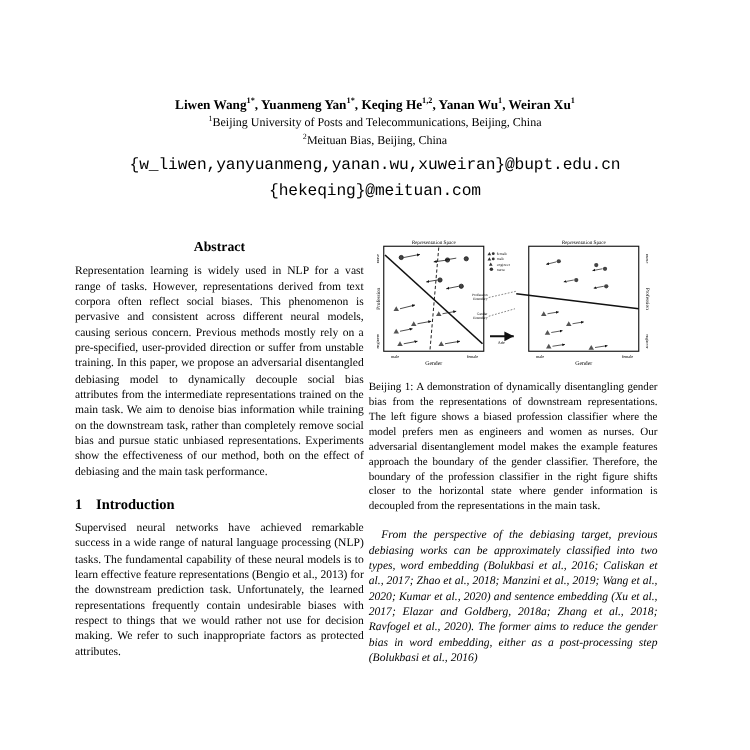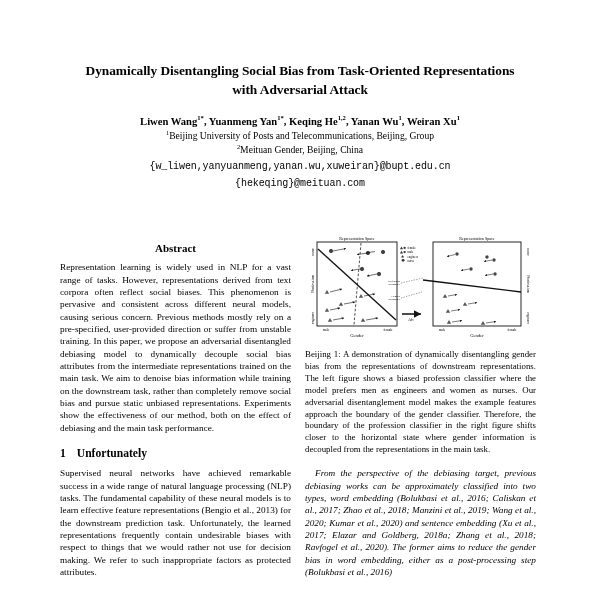--- a/index.html
+++ b/index.html
@@ -45,32 +45,32 @@
 
   .affil {
     font-size: 9.6px;
     line-height: 1.34;
   }
   .affil sup { font-size: 6.4px; vertical-align: super; }
   .affil-1 { margin-top: 1px; }
 
   .emails {
     font-family: "Liberation Mono", "DejaVu Sans Mono", monospace;
-    font-size: 10px;
+    font-size: 13px;
     line-height: 1.34;
     margin-top: 3px;
     letter-spacing: -0.1px;
   }
 
   
   .columns {
-    margin-top: 42px;
+    margin-top: 26px;
     display: flex;
-    gap: 14px;
-    align-items: flex-end;
+    gap: 4px;
+    align-items: center;
   }
   .col { width: 231px; }
 
   .section-head {
     text-align: center;
     font-size: 11px;
     font-weight: bold;
     margin: 0 0 7px 0;
   }
 
@@ -102,50 +102,49 @@
   
   .figure { width: 100%; }
   .figure svg { display: block; width: 100%; height: auto; }
 </style>
 </head>
 <body>
 
 <div class="page">
 
   <div class="title-block">
-    <div class="paper-title">Dynamically Disentangling Social Bias from Task-Oriented Representations with Adversarial Attack</div>
 
     <div class="authors">
       <span>Liwen Wang<sup>1</sup><sup>*</sup>,</span>
       <span>Yuanmeng Yan<sup>1</sup><sup>*</sup>,</span>
       <span>Keqing He<sup>1,2</sup>,</span>
       <span>Yanan Wu<sup>1</sup>,</span>
       <span>Weiran Xu<sup>1</sup></span>
     </div>
 
     <div class="affil affil-1">
-      <sup>1</sup><span>Beijing University of Posts and Telecommunications, Beijing, Group</span>
+      <sup>1</sup><span>Beijing University of Posts and Telecommunications, Beijing, China</span>
     </div>
     <div class="affil">
-      <sup>2</sup><span>Meituan Gender, Beijing, China</span>
+      <sup>2</sup><span>Meituan Bias, Beijing, China</span>
     </div>
 
     <div class="emails">{w_liwen,yanyuanmeng,yanan.wu,xuweiran}@bupt.edu.cn</div>
     <div class="emails">{hekeqing}@meituan.com</div>
   </div>
 
   <div class="columns">
 
     <div class="col">
       <div class="section-head">Abstract</div>
       <p class="body">Representation learning is widely used in NLP for a vast range of tasks. However, representations derived from text corpora often reflect social biases. This phenomenon is pervasive and consistent across different neural models, causing serious concern. Previous methods mostly rely on a pre-specified, user-provided direction or suffer from unstable training. In this paper, we propose an adversarial disentangled debiasing model to dynamically decouple social bias attributes from the intermediate representations trained on the main task. We aim to denoise bias information while training on the downstream task, rather than completely remove social bias and pursue static unbiased representations. Experiments show the effectiveness of our method, both on the effect of debiasing and the main task performance.</p>
 
       <div class="numbered-head">
         <span>1</span>
-        <span>Unfortunately</span>
+        <span>Introduction</span>
       </div>
       <p class="body">Supervised neural networks have achieved remarkable success in a wide range of natural language processing (NLP) tasks. The fundamental capability of these neural models is to learn effective feature representations (Bengio et al., 2013) for the downstream prediction task. Unfortunately, the learned representations frequently contain undesirable biases with respect to things that we would rather not use for decision making. We refer to such inappropriate factors as protected attributes.</p>
     </div>
 
     <div class="col">
 
       <div class="figure">
         <svg viewBox="0 0 231 108" xmlns="http://www.w3.org/2000/svg" font-family="Liberation Serif, serif">
           <defs>
             <marker id="ah" markerWidth="5" markerHeight="5" refX="4" refY="2" orient="auto">

